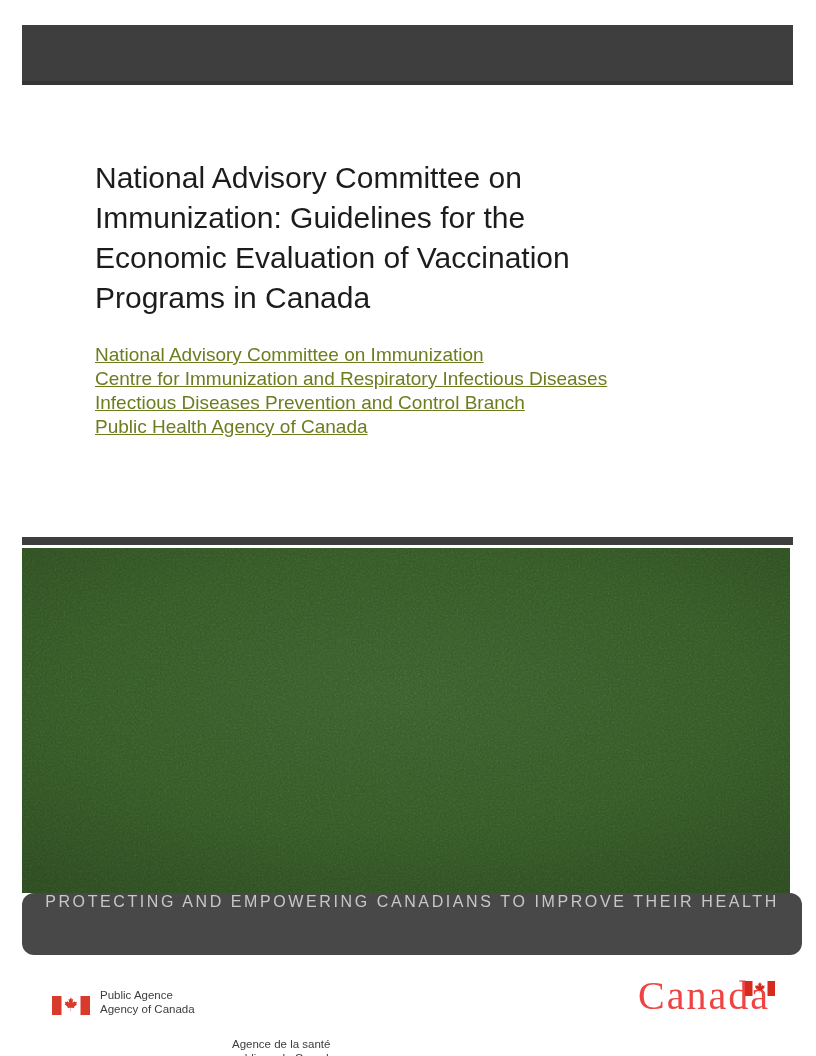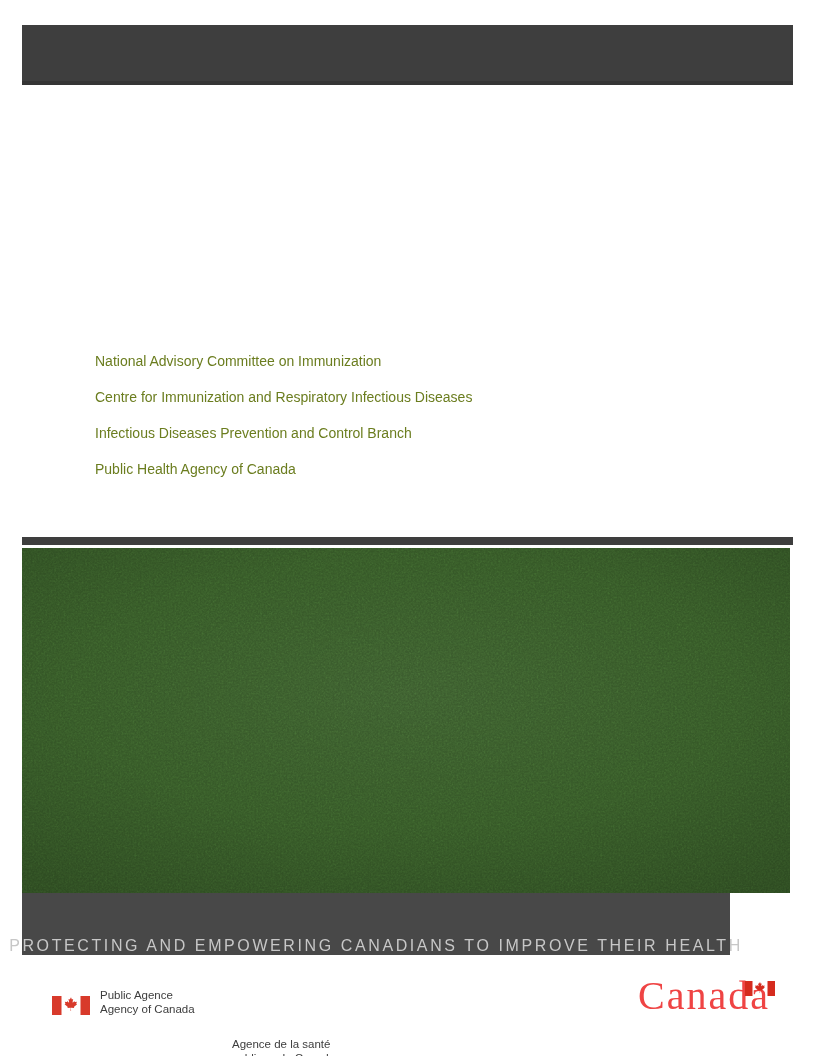--- a/index.html
+++ b/index.html
@@ -16,42 +16,43 @@
     border-bottom:4px solid #353535;
     box-sizing:border-box;
   }
   .title{
     position:absolute;left:95px;top:158px;width:600px;
     font-size:30px;line-height:40px;color:#1c1c1c;
     white-space:pre-line;
   }
   .org-block{
     position:absolute;left:95px;top:343px;width:640px;
-    font-size:14px;line-height:36px;color:#6b7d1f;
+    font-size:19px;line-height:24px;color:#6b7d1f;
     white-space:pre-line;
+    text-decoration:underline;
   }
   .thin-bar{
     position:absolute;left:22px;top:537px;width:771px;height:8px;
     background:#3e3e3e;
   }
   .hero{
     position:absolute;left:22px;top:548px;width:768px;height:345px;
     background:
       radial-gradient(ellipse 95% 85% at 50% 42%,
         rgba(255,255,255,0.05) 0%,
         rgba(0,0,0,0.00) 45%,
         rgba(0,0,0,0.18) 88%,
         rgba(0,0,0,0.30) 100%),
       #4c7c38;
   }
   .hero-noise{position:absolute;left:0;top:0;width:100%;height:100%;opacity:0.5;}
   .tagline-bar{
-    position:absolute;left:22px;top:893px;width:708px;height:62px;
+    position:absolute;left:22px;top:893px;width:780px;height:62px;
     background:#484848;
-    display:flex;align-items:flex-end;justify-content:center;
+    display:flex;align-items:flex-start;justify-content:center;border-radius:12px;
   }
   .tagline{
     font-size:16px;letter-spacing:2.6px;color:#c7c7c7;
     white-space:nowrap;
   }
   .phac-flag{width:38px;height:19px;margin-top:4px;}
   .phac-en{position:absolute;left:100px;top:989px;}
   .phac-fr{position:absolute;left:200px;top:1038px;margin-left:32px;}
   .phac-text-abs{font-size:11.5px;line-height:13.5px;color:#3d3d3d;white-space:pre-line;}
   .wordmark{
@@ -62,20 +63,24 @@
   .wm-last{position:relative;display:inline-block;}
   .wm-flag{position:absolute;right:-5px;top:5px;width:30px;height:15px;}
 </style>
 </head>
 <body>
 
 <div class="page">
 
   <div class="top-bar"></div>
 
+  <div class="title">National Advisory Committee on
+Immunization: Guidelines for the
+Economic Evaluation of Vaccination
+Programs in Canada</div>
 
   <div class="org-block">National Advisory Committee on Immunization
 Centre for Immunization and Respiratory Infectious Diseases
 Infectious Diseases Prevention and Control Branch
 Public Health Agency of Canada</div>
 
   <div class="thin-bar"></div>
 
   <div class="hero">
     <svg class="hero-noise" xmlns="http://www.w3.org/2000/svg">

